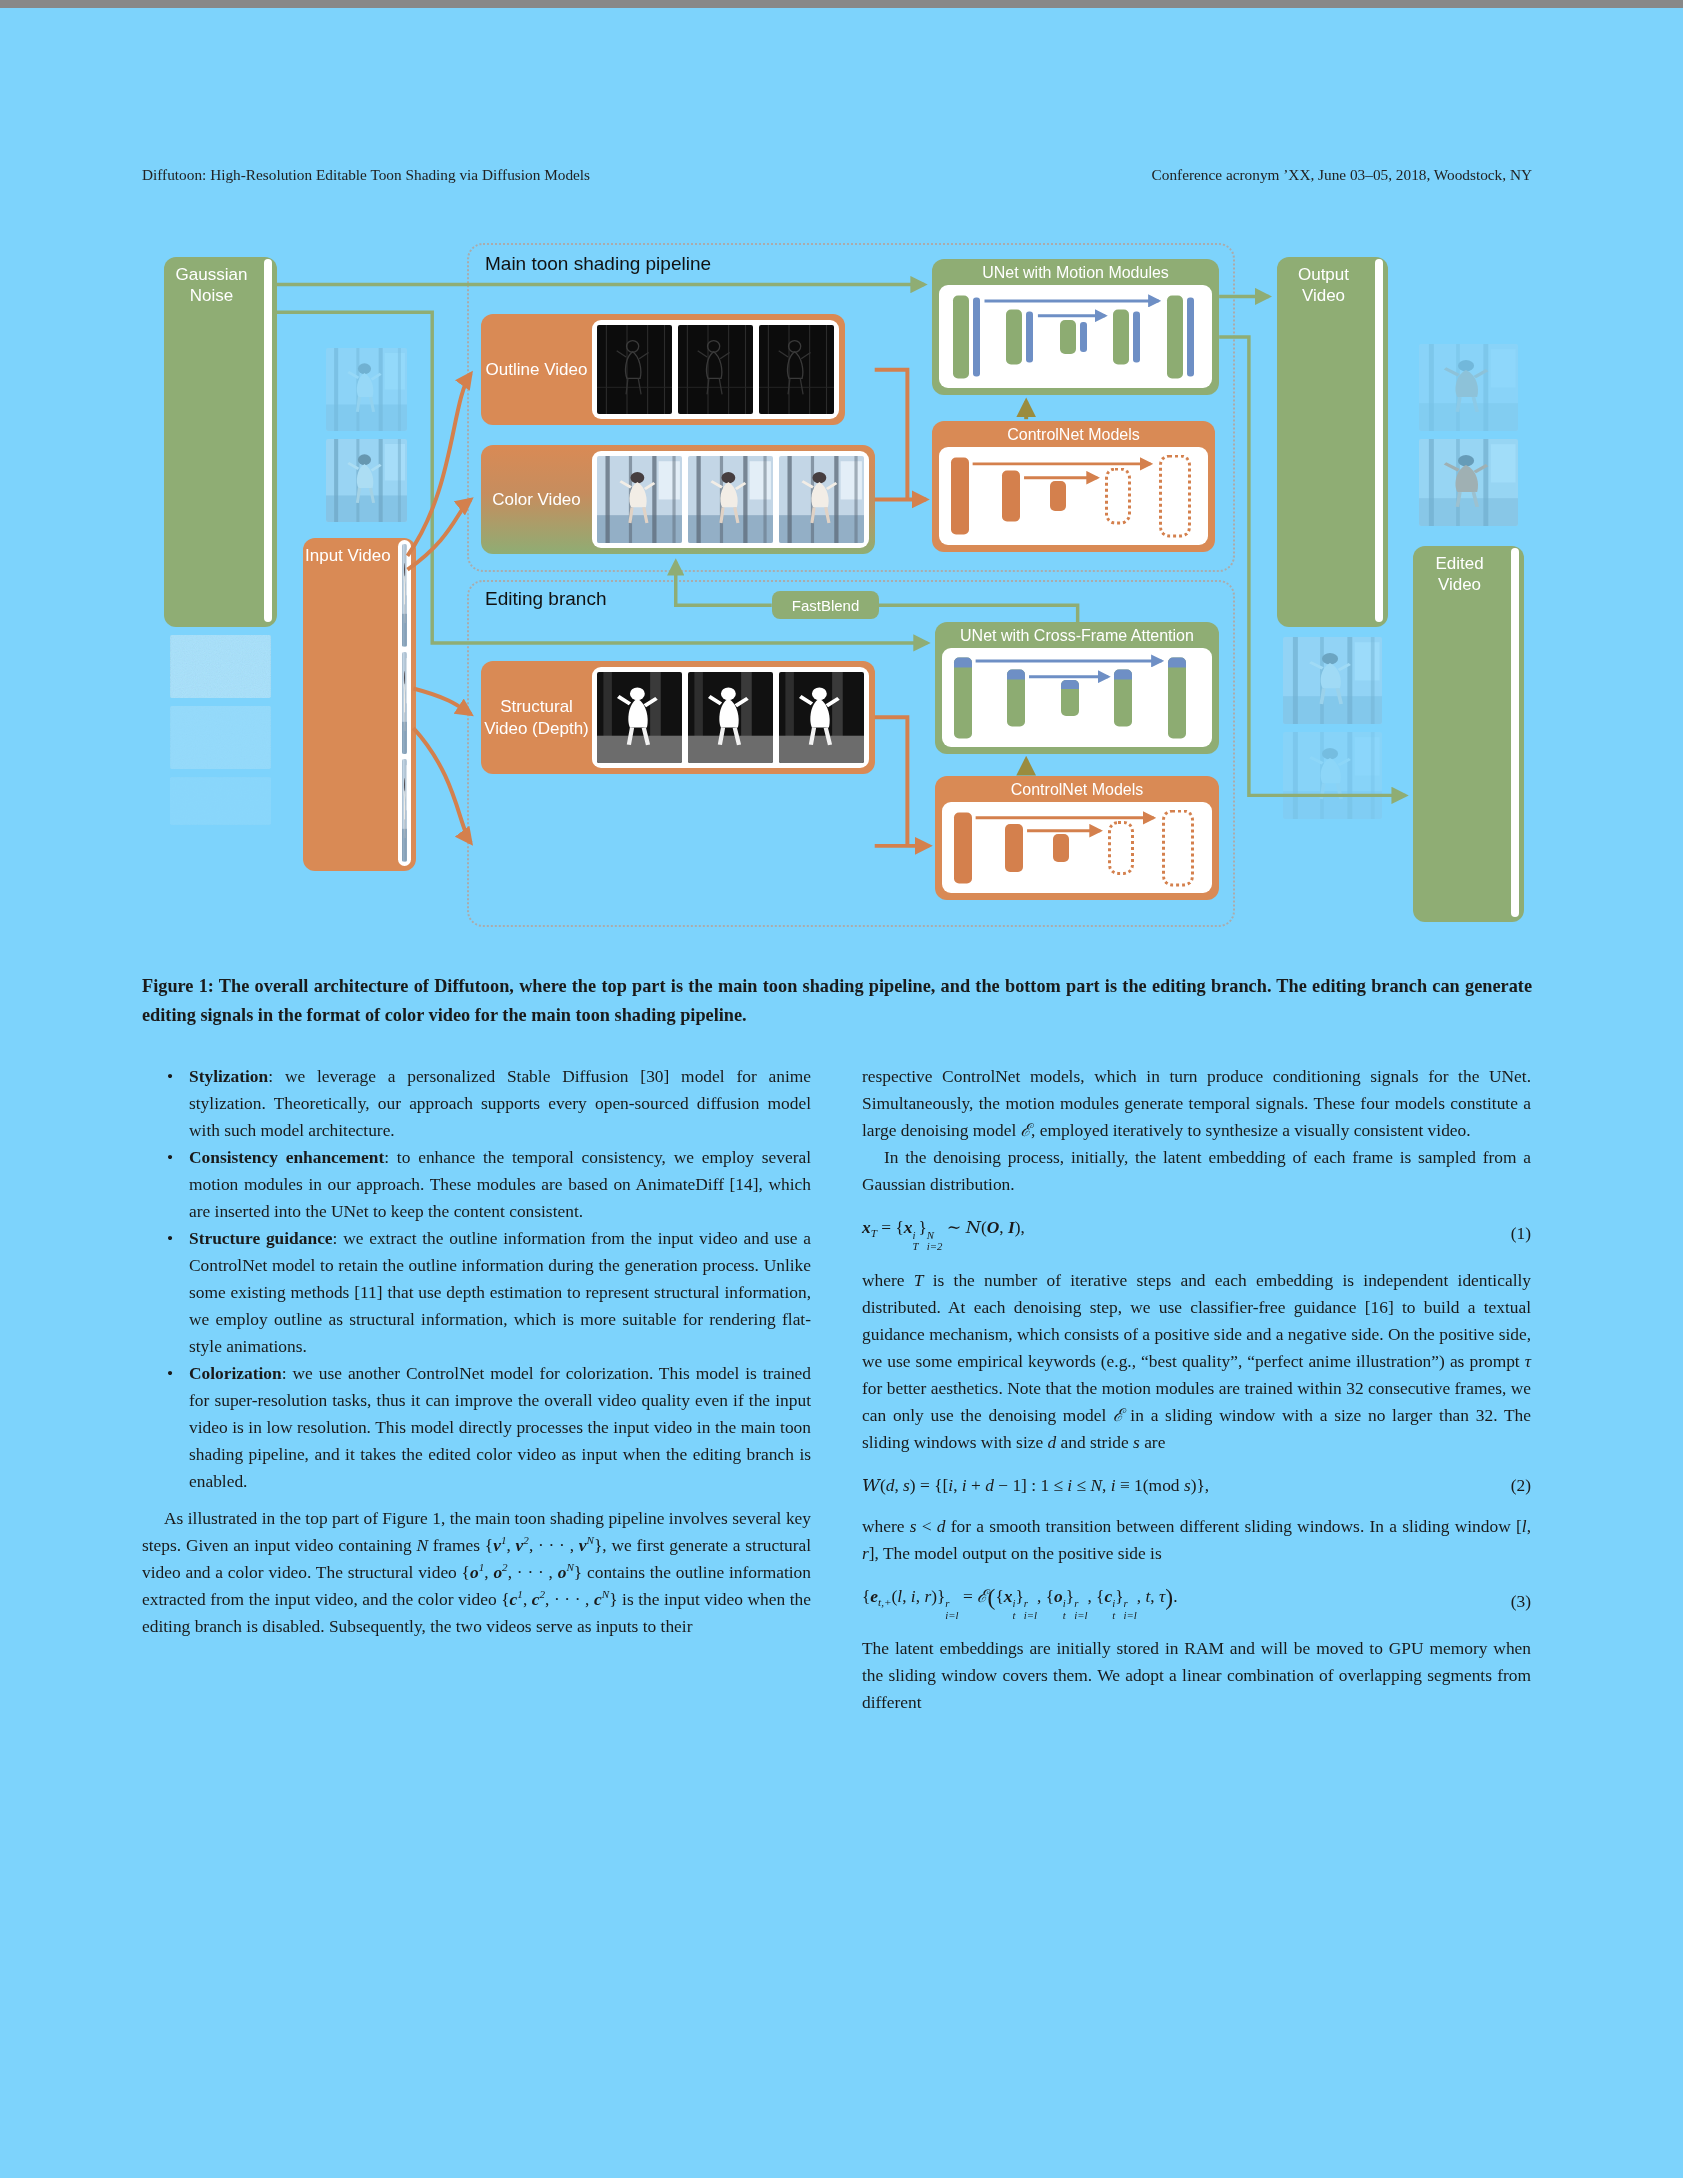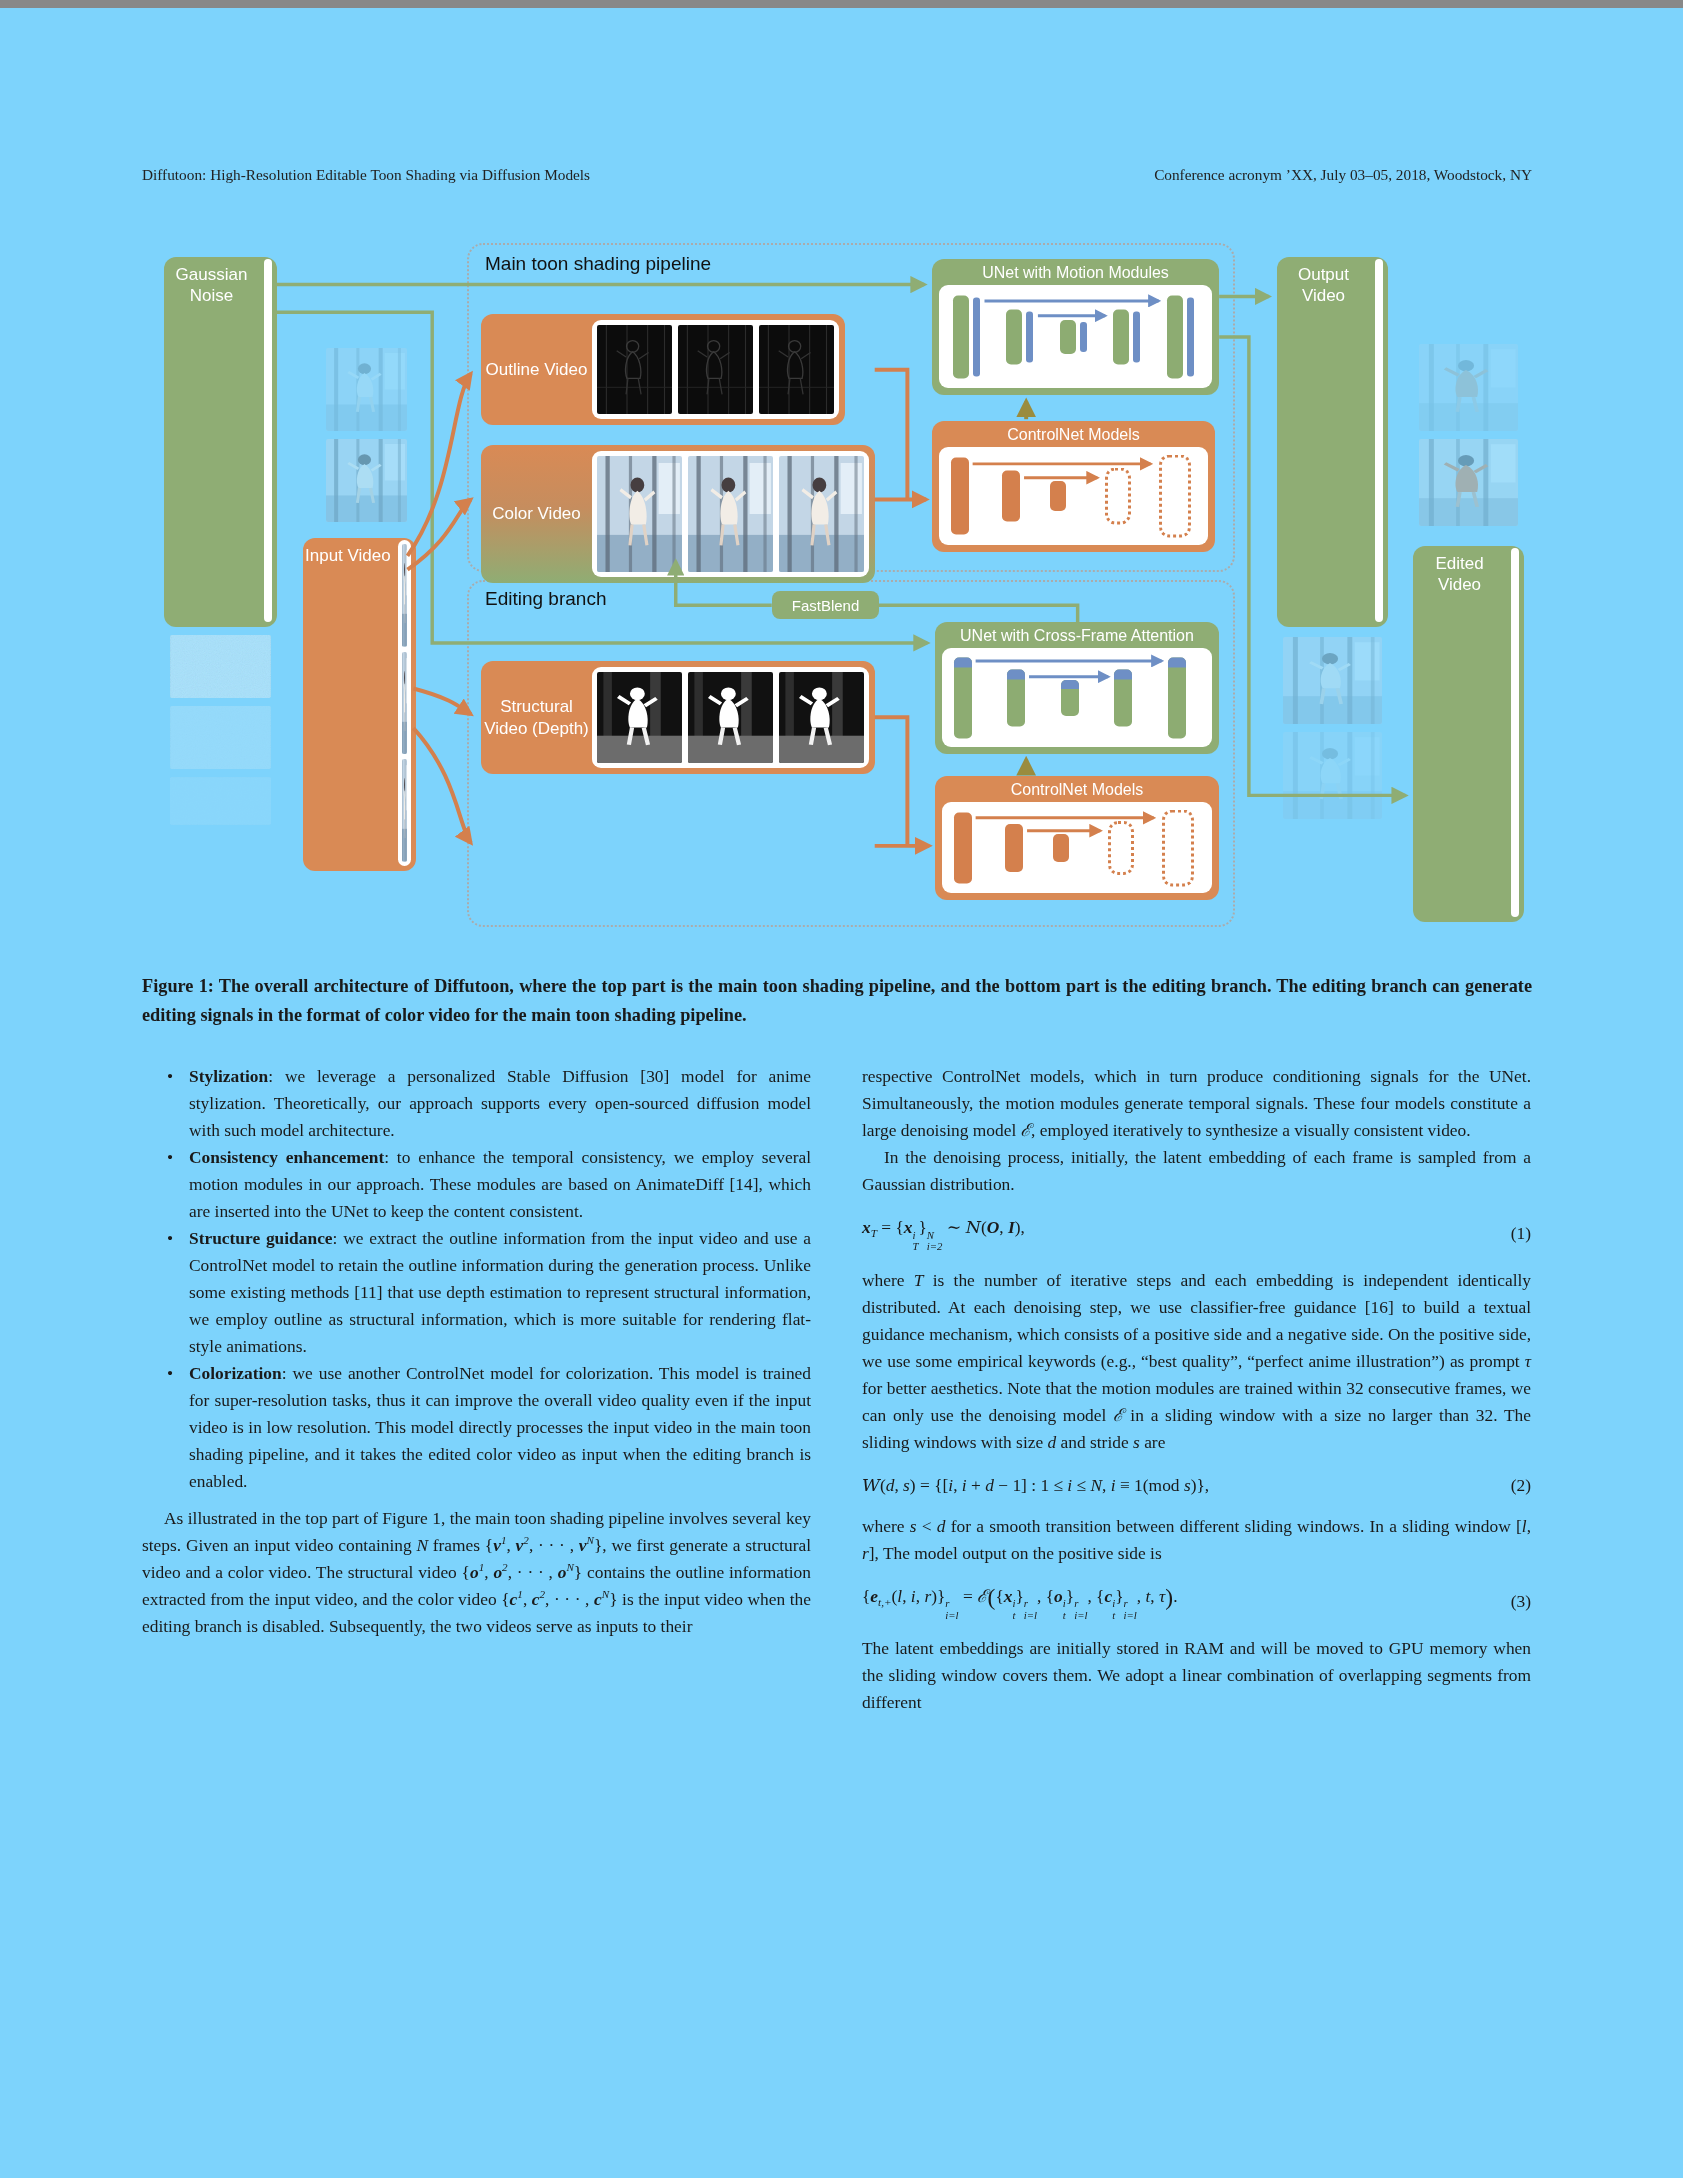--- a/index.html
+++ b/index.html
@@ -145,21 +145,21 @@
         <path d="M0,70 H80" stroke="#262626" stroke-width="1"></path>
         <circle cx="38" cy="24" r="6.5" stroke="#3a3a3a" stroke-width="1.4" fill="none"></circle>
         <path d="M38,30 C30,36 29,53 32,60 L46,60 C48,51 46,36 38,30 Z" stroke="#3a3a3a" stroke-width="1.4" fill="none"></path>
         <path d="M33,60 L31,78 M44,60 L47,78 M31,36 L21,29 M45,38 L55,31" stroke="#333333" stroke-width="1.4" fill="none"></path>
       </symbol>
     </defs>
   </svg>
 
   <div class="runhead">
     <span>Diffutoon: High-Resolution Editable Toon Shading via Diffusion Models</span>
-    <span>Conference acronym ’XX, July 03–05, 2018, Woodstock, NY</span>
+    <span>Conference acronym ’XX, June 03–05, 2018, Woodstock, NY</span>
   </div>
 
   <div id="fig">
 
     <div class="dashbox" style="left:309px;top:2px;width:764px;height:325px;"></div>
     <div class="dashlbl" style="left:327px;top:12px;">Main toon shading pipeline</div>
     <div class="dashbox" style="left:309px;top:339px;width:764px;height:343px;"></div>
     <div class="dashlbl" style="left:327px;top:347px;">Editing branch</div>
 
     <div class="ghost" style="left:12px;top:394px;width:101px;">
@@ -278,21 +278,21 @@
             </svg>
           </div>
         <div class="fr">
             <svg class="ph" viewBox="0 0 80 100" preserveAspectRatio="none">
               <use href="#so"></use>
             </svg>
           </div>
       </div>
     </div>
 
-    <div class="hbox grad" style="left:323px;top:204px;width:394px;height:138px;">
+    <div class="hbox grad" style="left:323px;top:204px;width:394px;height:109px;">
       <div class="lbl">Color Video</div>
       <div class="panel">
         <div class="fr">
             <svg class="ph" viewBox="0 0 80 100" preserveAspectRatio="none">
               <use href="#sc"></use>
             </svg>
           </div>
         <div class="fr">
             <svg class="ph" viewBox="0 0 80 100" preserveAspectRatio="none">
               <use href="#sc"></use>

